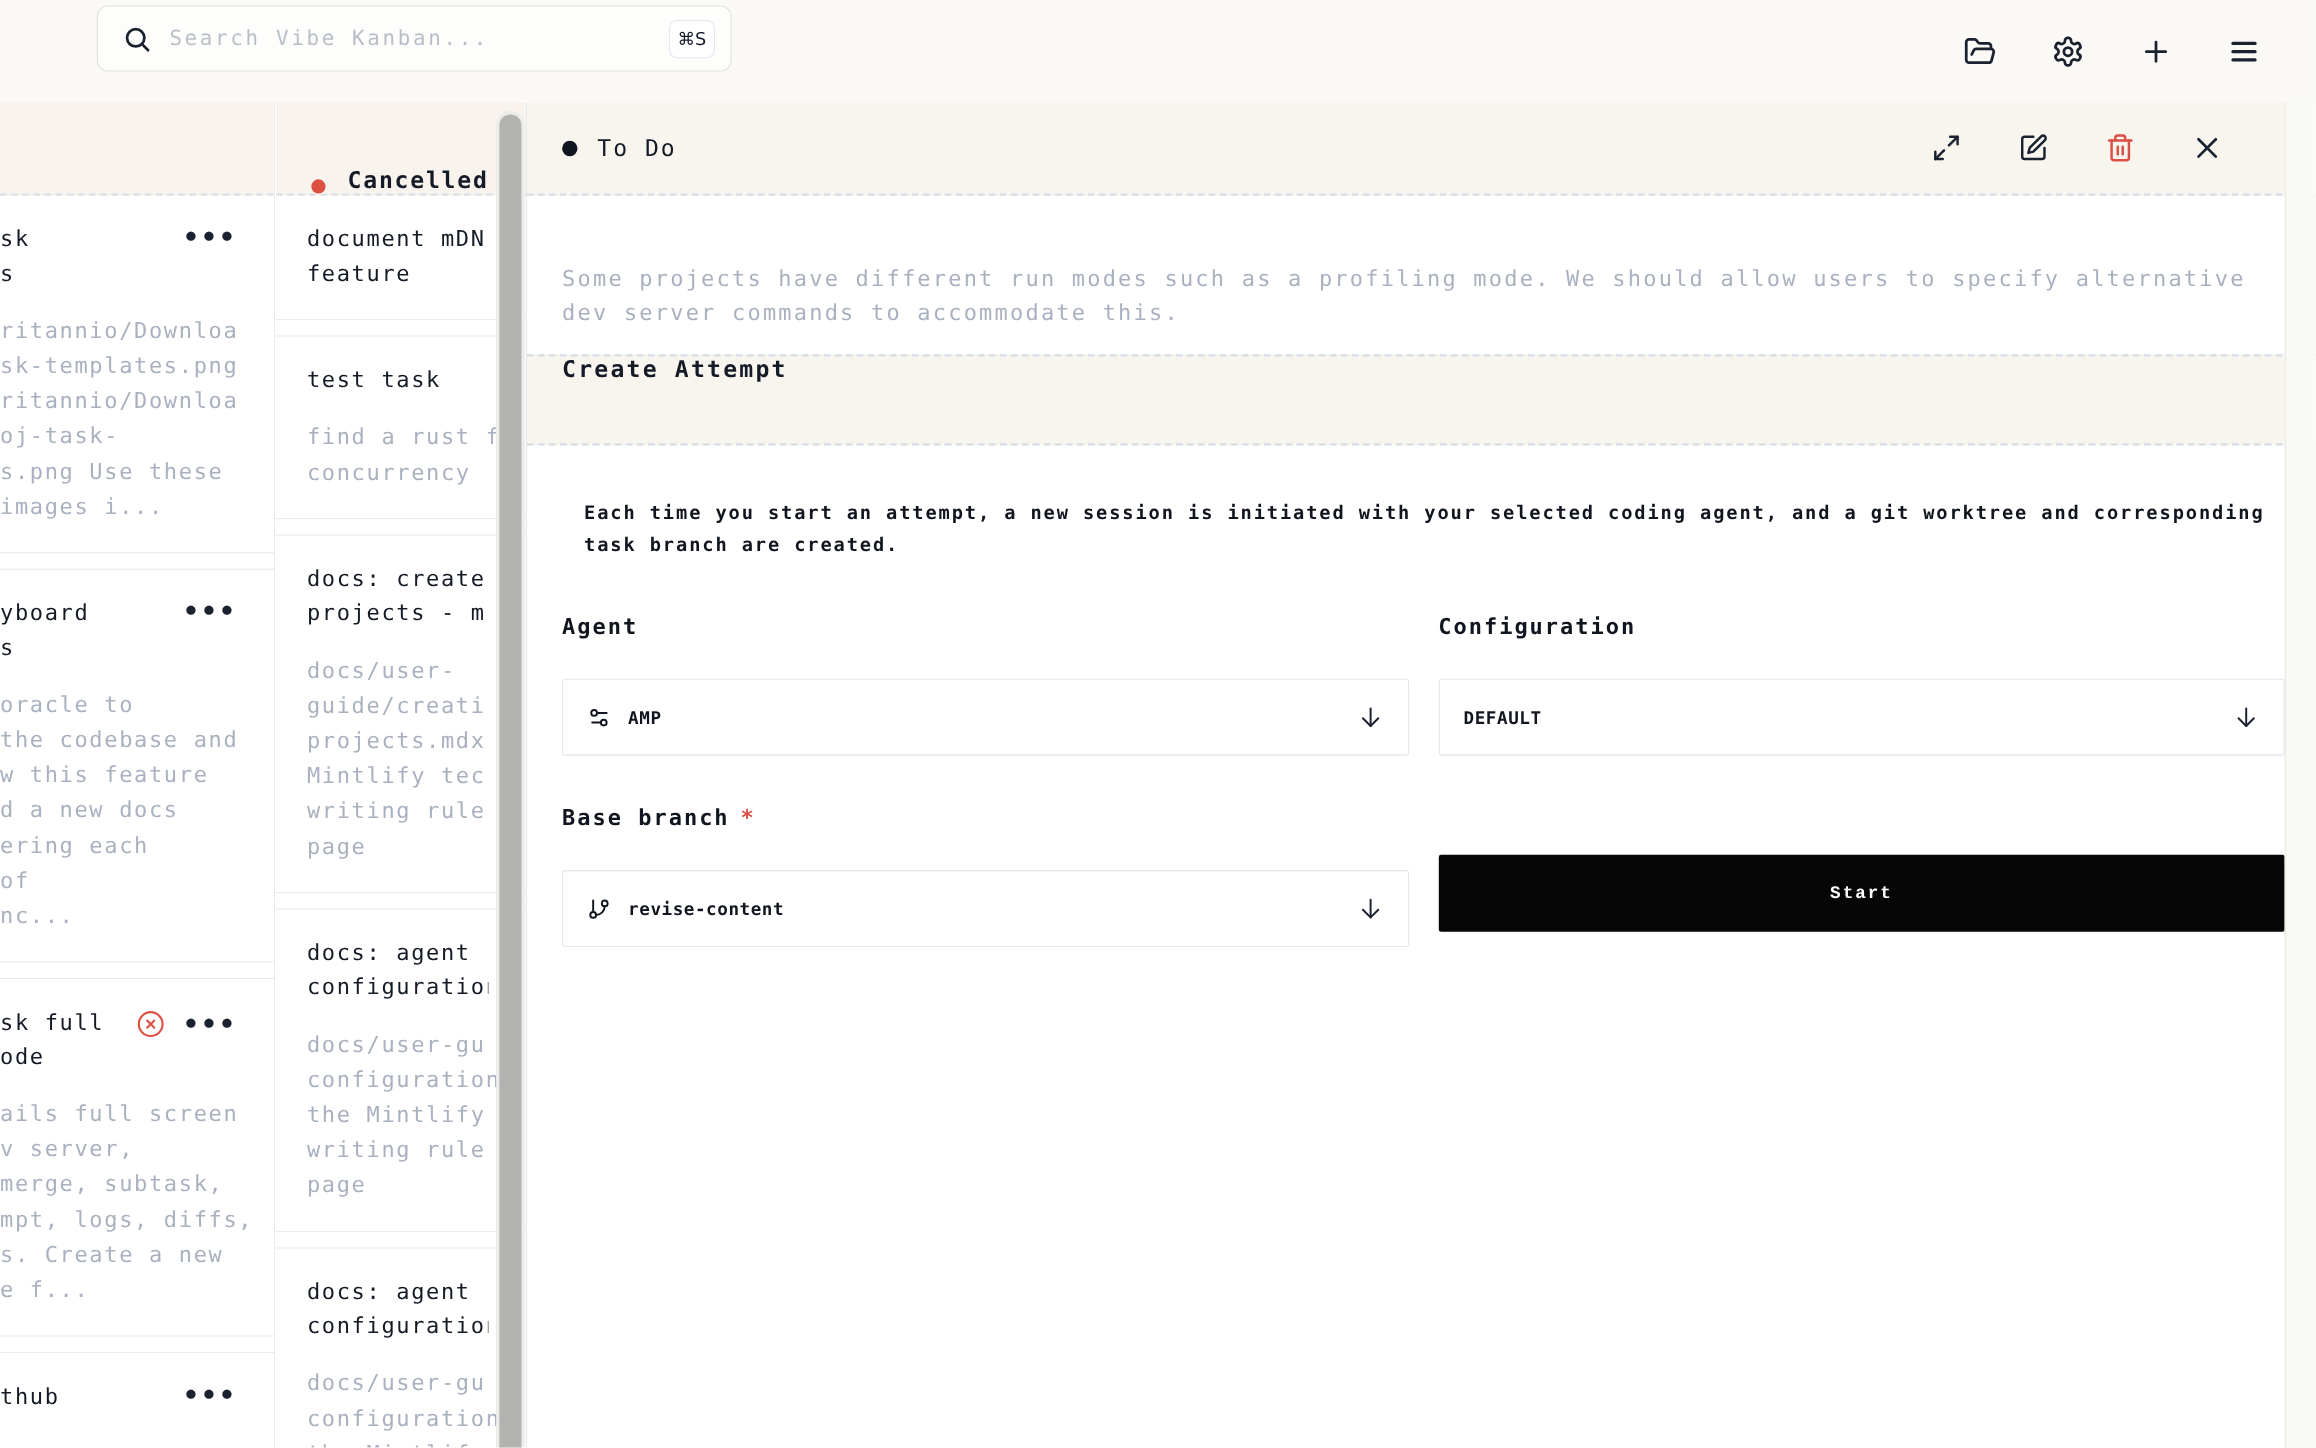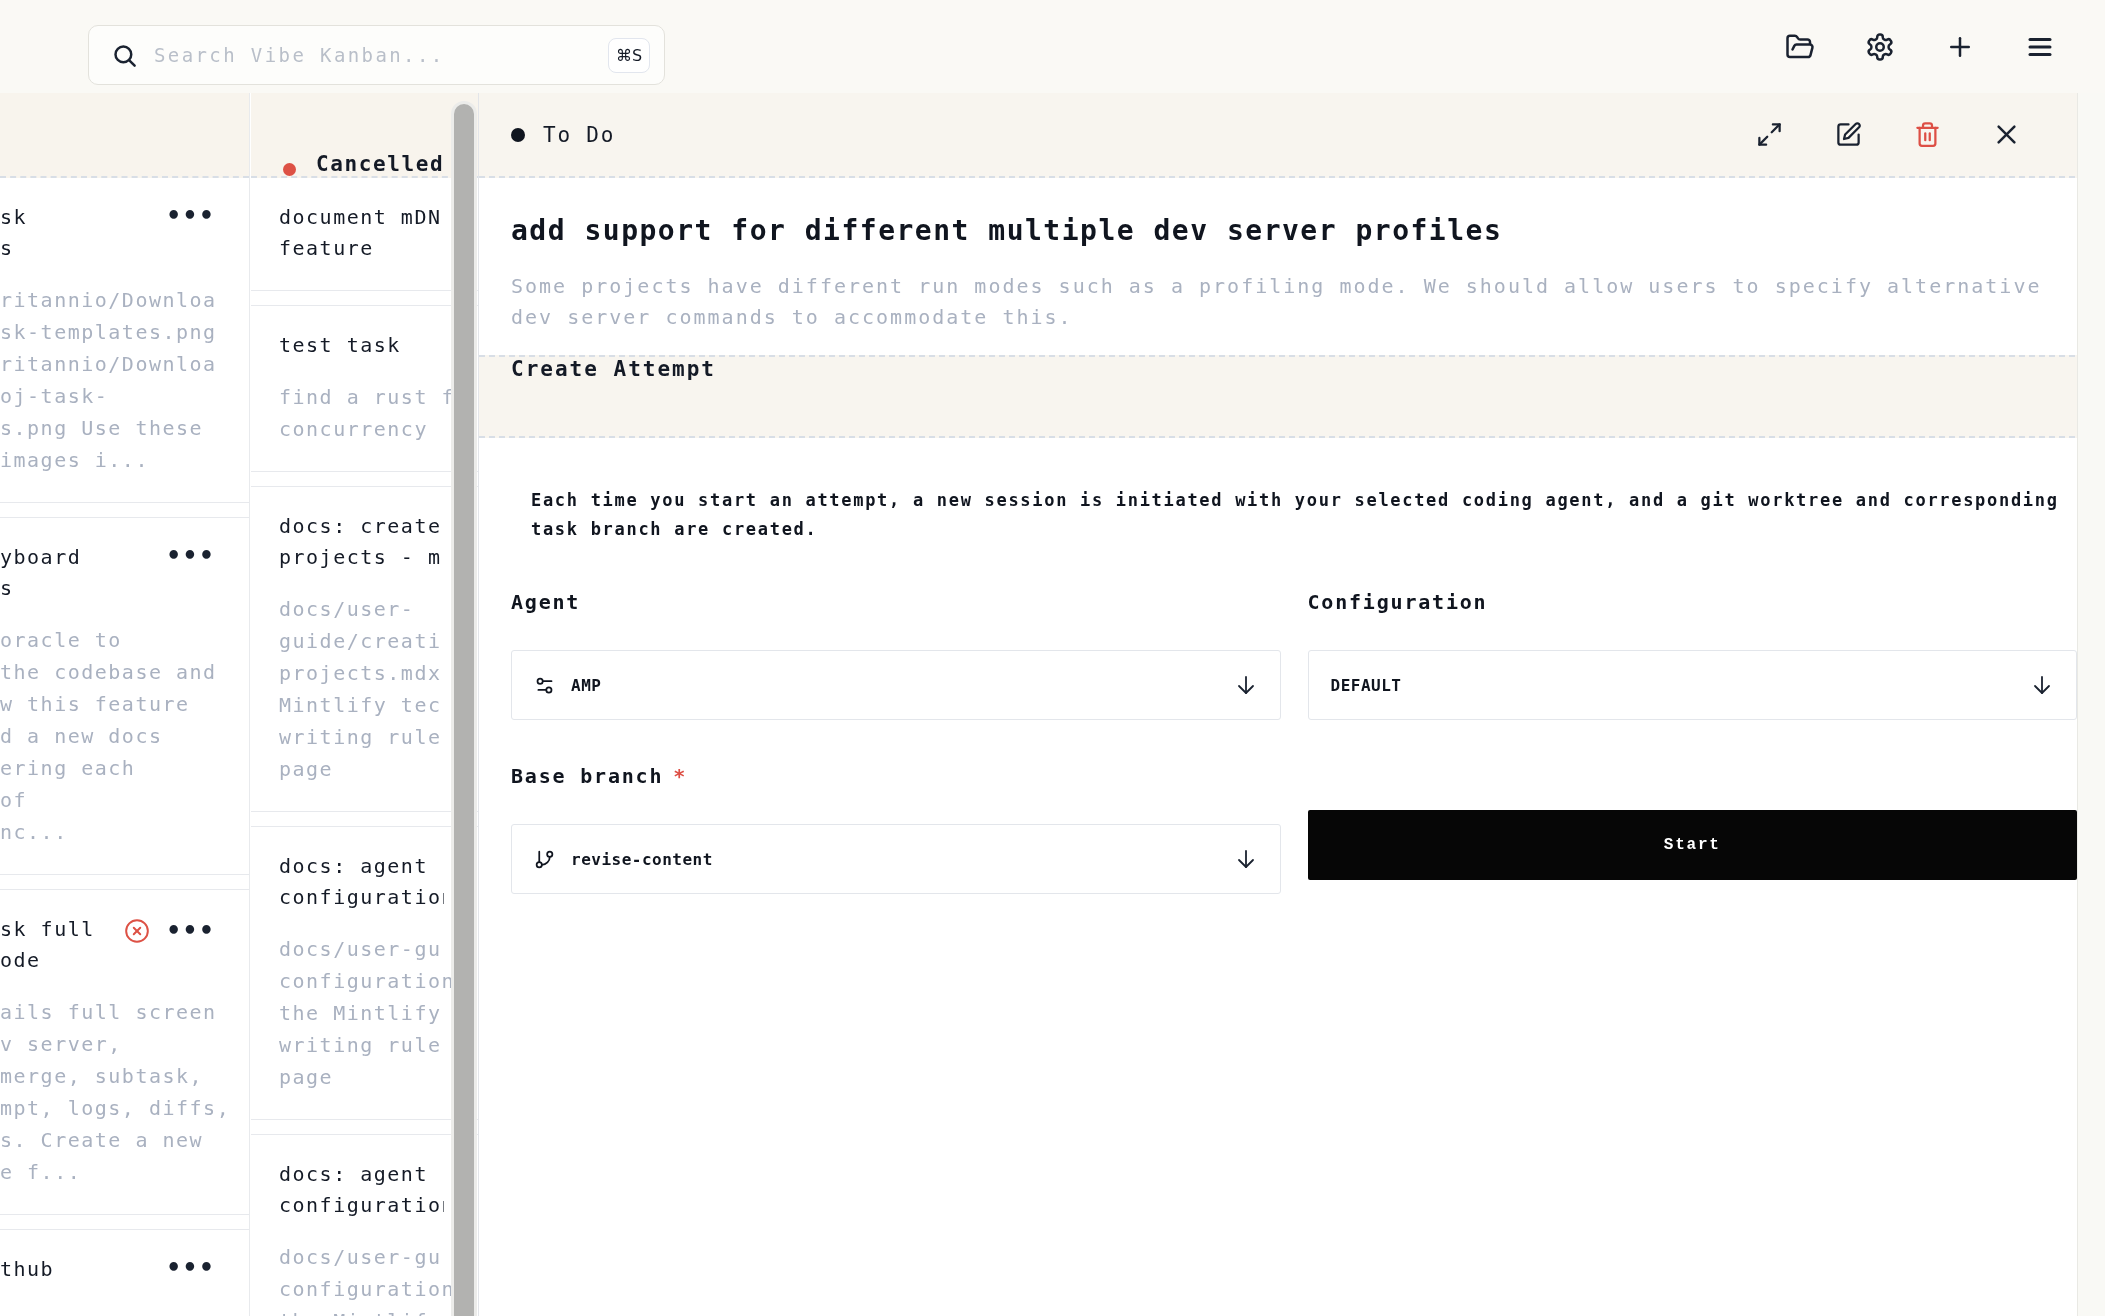--- a/index.html
+++ b/index.html
@@ -8,21 +8,21 @@
     position:relative; overflow:hidden;
     background:#FAF9F5;
     font-family:"DejaVu Sans Mono", monospace;
     color:#141A26;
   }
   svg { display:block; }
 
   
   .topbar { position:absolute; left:0; top:0; width:2105px; height:93px; background:#FAF9F5; }
   .search {
-    position:absolute; left:88px; top:25px; width:577px; height:60px;
+    position:absolute; left:88px; top:5px; width:577px; height:60px;
     background:#FDFDFB; border:1px solid #E3E2DC; border-radius:10px;
     display:flex; align-items:center; padding:0 14px 0 22px;
   }
   .search .ph { color:#B9BFC9; font-size:19px; letter-spacing:2.4px; margin-left:16px; flex:1; white-space:pre; overflow:hidden; }
   .kbd {
     width:42px; height:35px; border:1px solid #E2E6EE; border-radius:8px; background:#FFFFFF;
     display:flex; align-items:center; justify-content:center; font-size:16px; color:#141A26;
     font-family:"DejaVu Sans", sans-serif;
   }
   .topbar-icons { position:absolute; right:50px; top:0; height:93px; display:flex; align-items:center; gap:50px; }
@@ -364,21 +364,20 @@
       <span class="ph-btn">
         <svg width="27" height="27" viewBox="0 0 24 24" fill="none" stroke="currentColor" stroke-width="2.2" stroke-linecap="round">
           <line x1="5" y1="5" x2="19" y2="19"></line>
             <line x1="19" y1="5" x2="5" y2="19"></line>
         </svg>
       </span>
     </div>
   </div>
 
   <div class="title-section">
-    <div class="task-title">add support for different multiple dev server profiles</div>
     <div class="task-desc">Some projects have different run modes such as a profiling mode. We should allow users to specify alternative dev server commands to accommodate this.</div>
   </div>
 
   <div class="create-bar">
     <span class="label">Create Attempt</span>
   </div>
 
   <div class="attempt-body">
     <p class="attempt-info">Each time you start an attempt, a new session is initiated with your selected coding agent, and a git worktree and corresponding task branch are created.</p>
 

